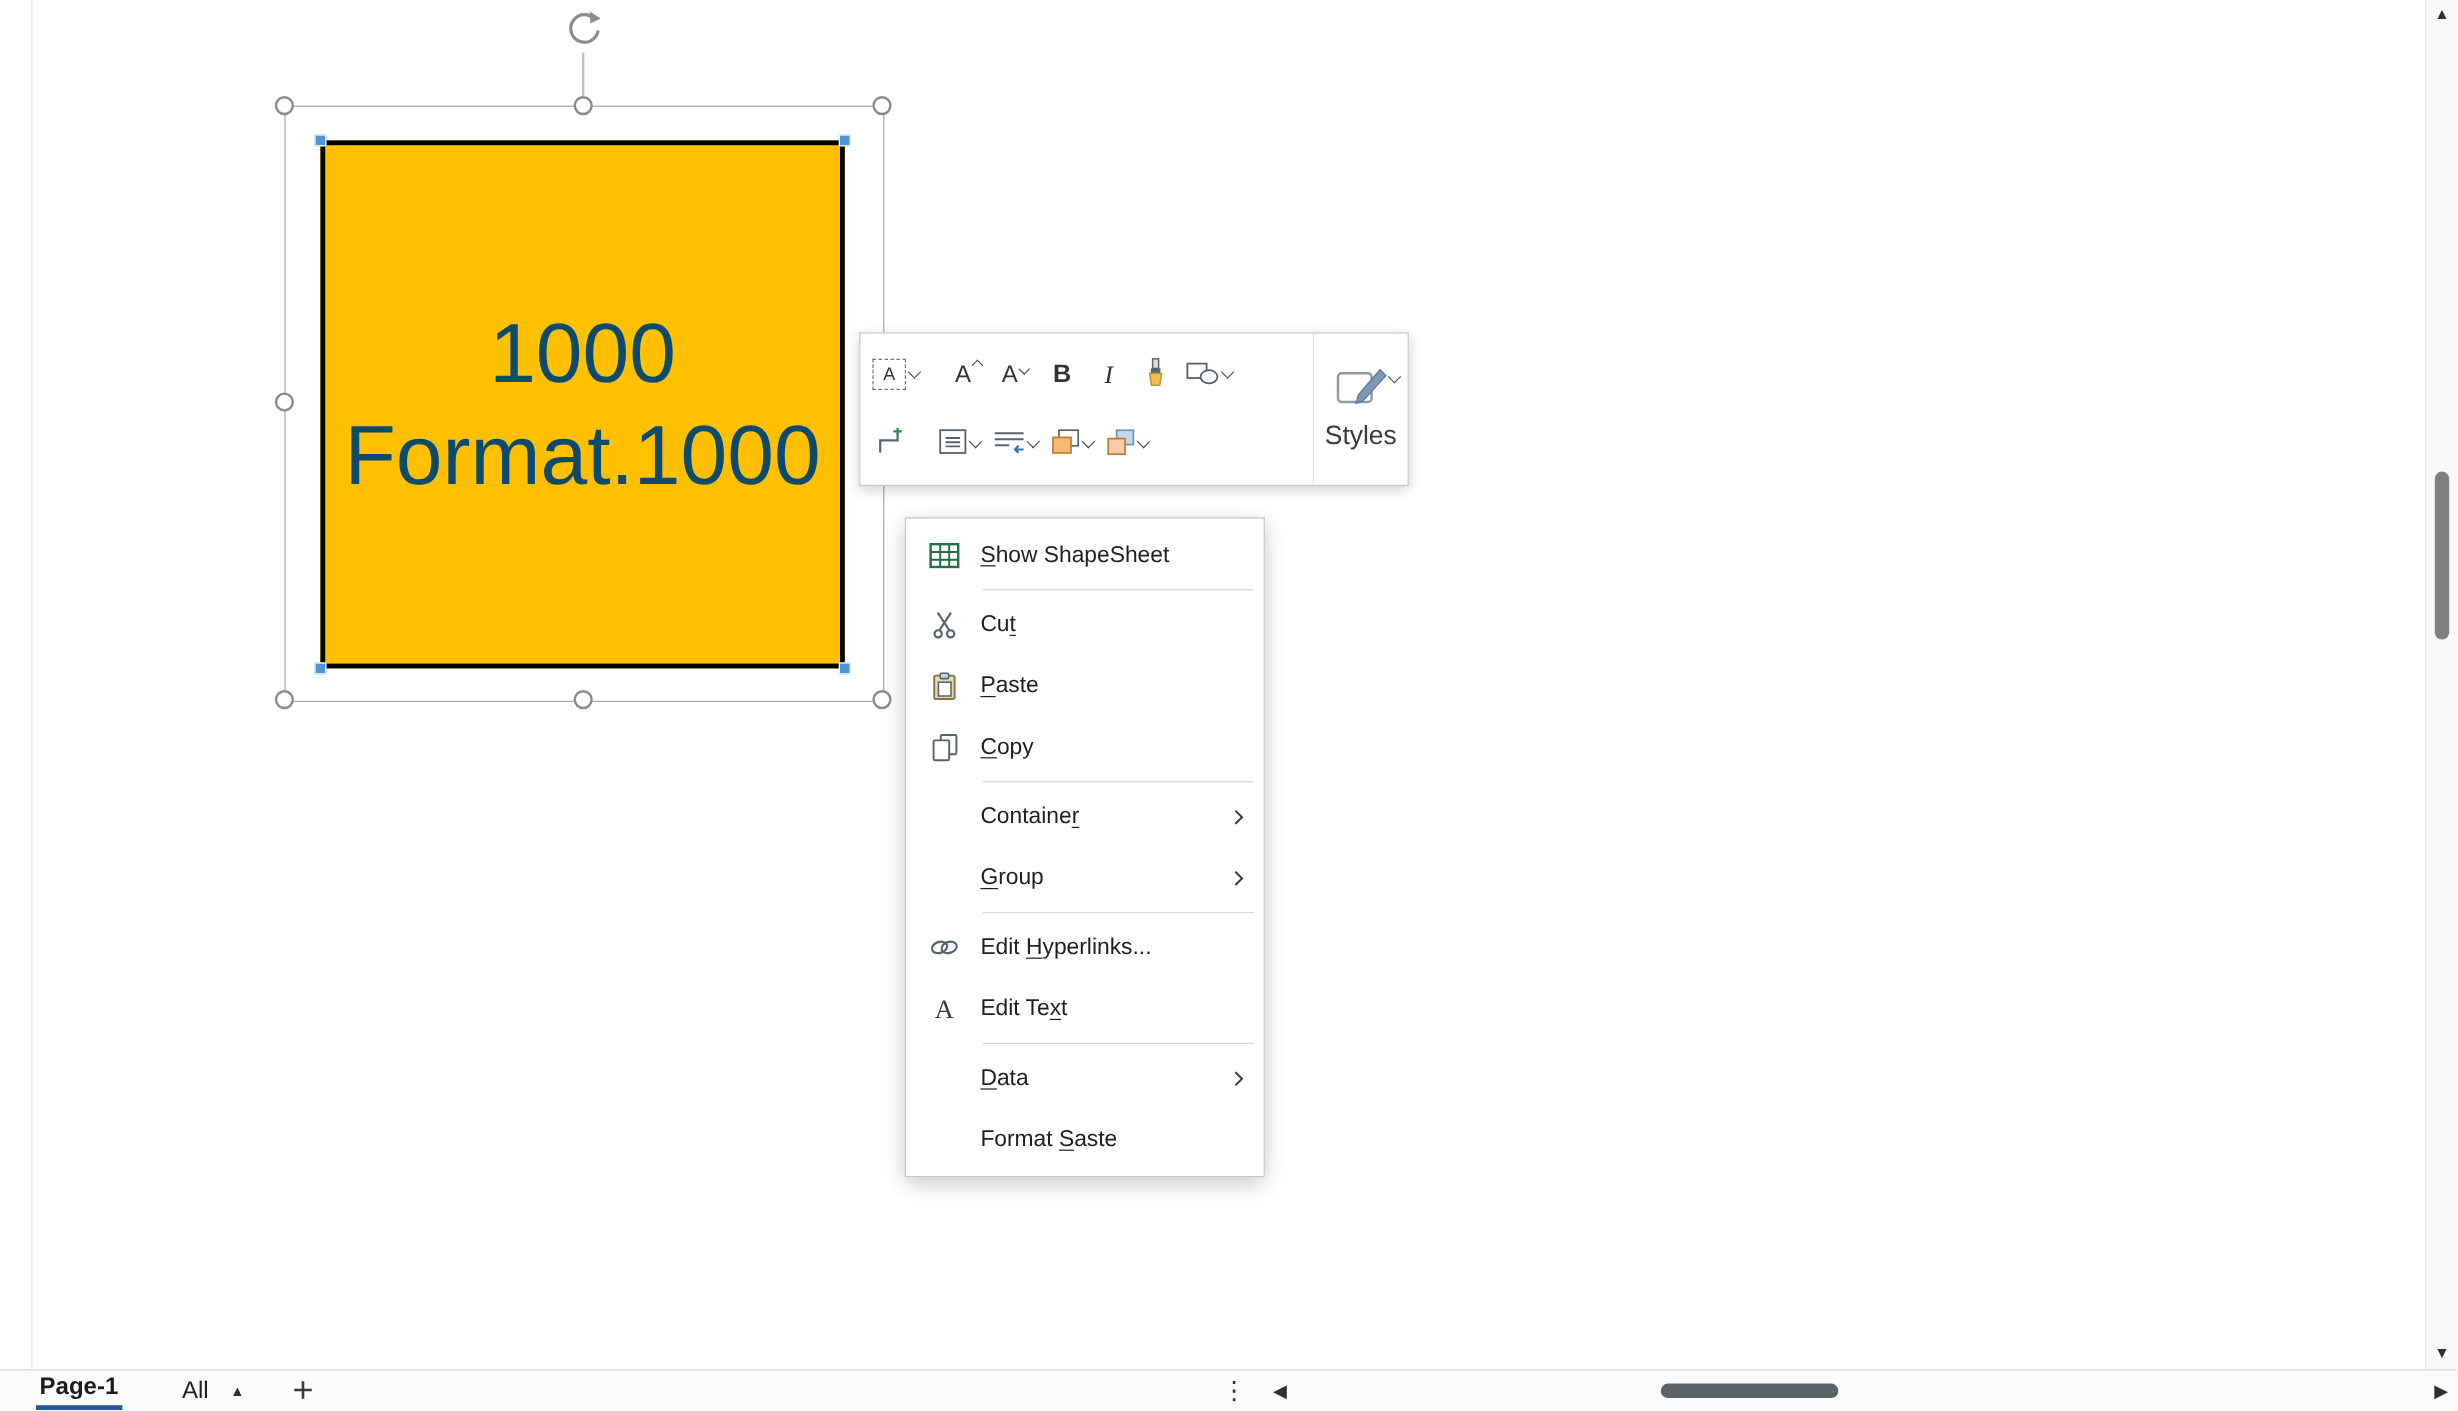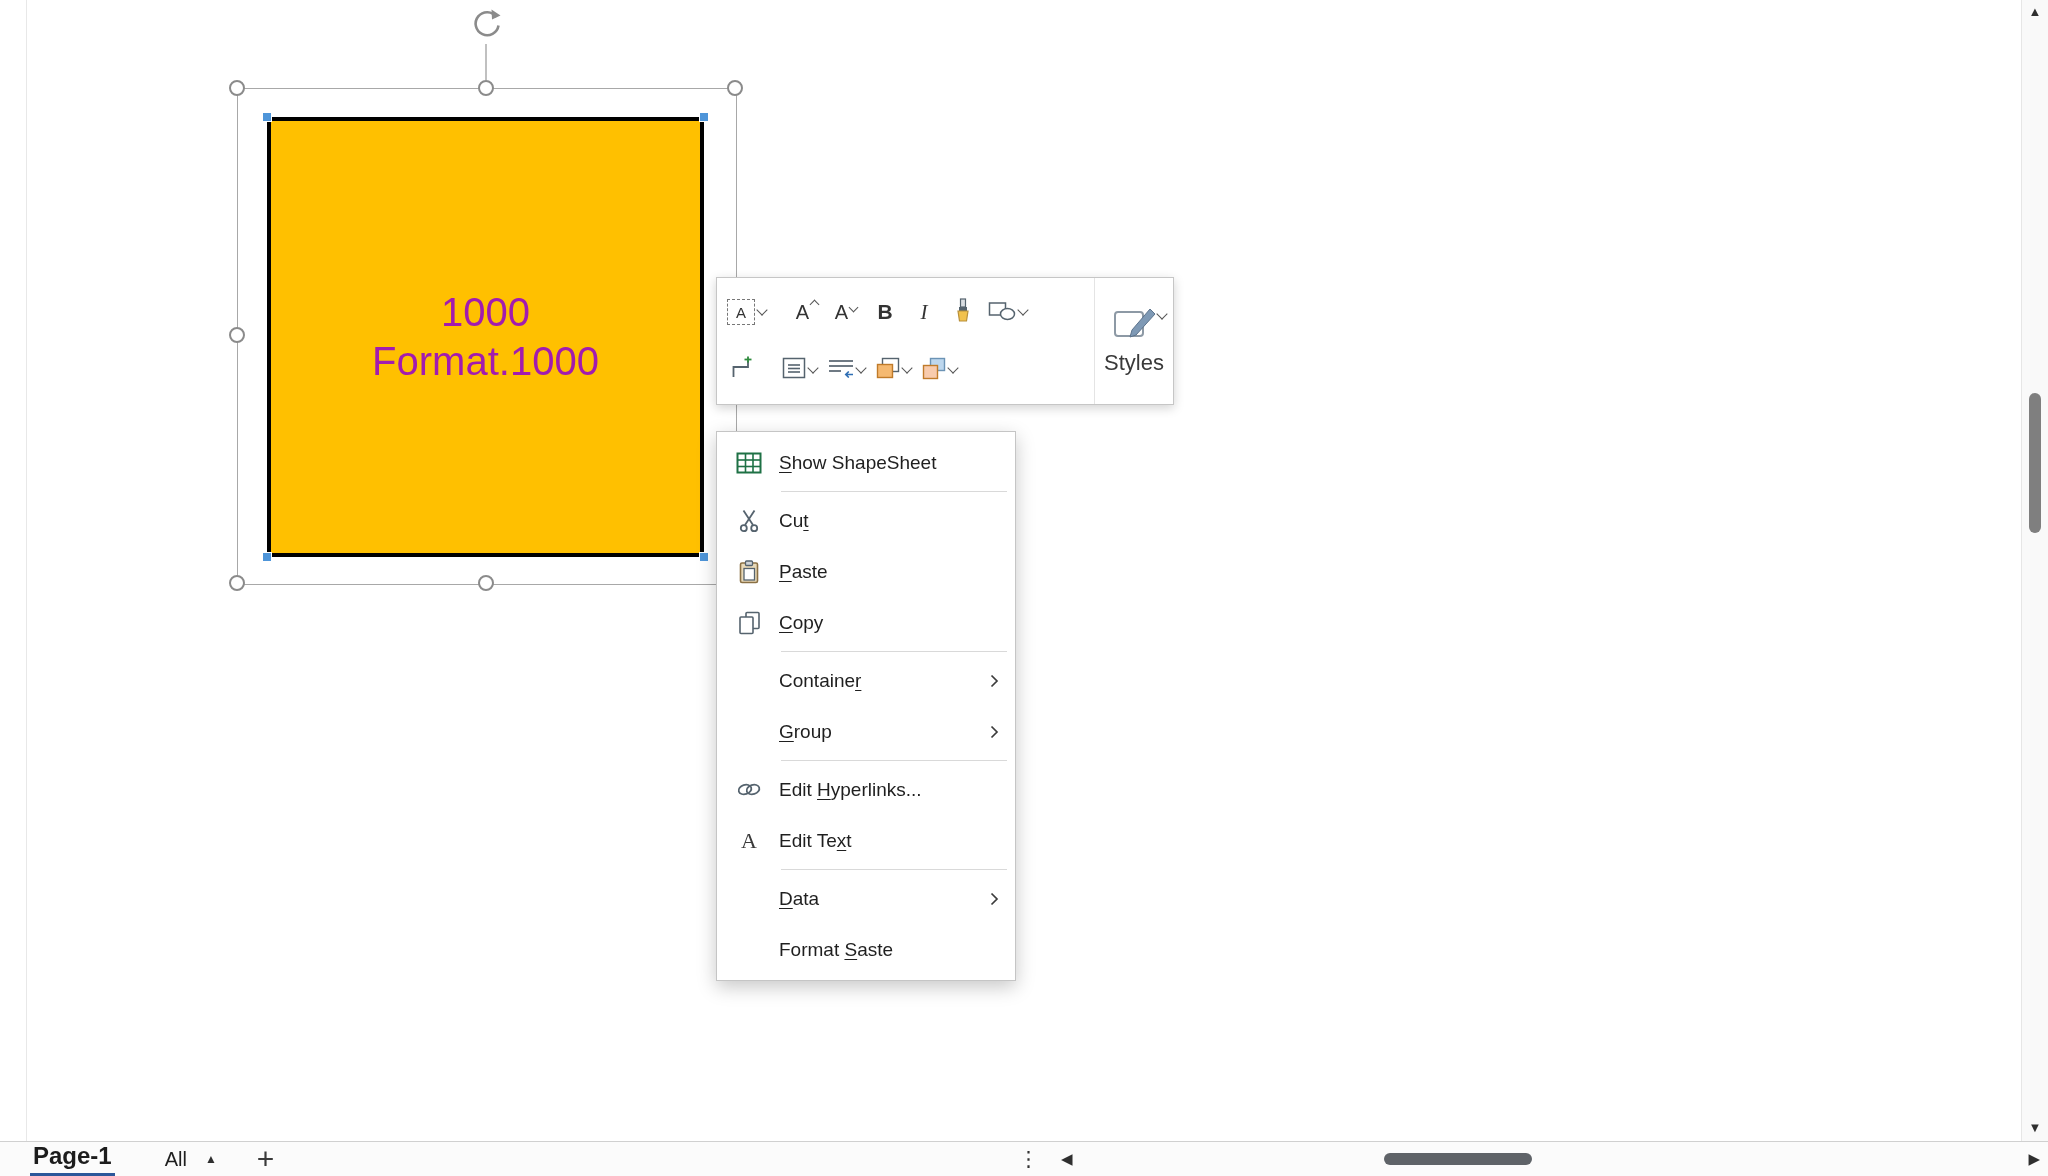--- a/index.html
+++ b/index.html
@@ -8,21 +8,21 @@
 
   
   .page-edge{position:absolute;left:26px;top:0;width:1px;height:1141px;background:#e8e8e8;}
 
   
   .sel-rect{position:absolute;left:237px;top:88px;width:498px;height:495px;
             border:1px solid #a8a8a8;z-index:1;}
   .shape{position:absolute;left:267px;top:117px;width:437px;height:440px;box-sizing:border-box;
          border:4px solid #000;display:flex;flex-direction:column;align-items:center;justify-content:center;
          z-index:2;}
-  .shape .line{font-size:40px;line-height:1.22;color:#a21caf;}
+  .shape .line{font-size:70px;line-height:1.22;color:#0c4a6e;}
   .handle{position:absolute;width:16px;height:16px;border-radius:50%;background:#fff;
           border:2px solid #8b8b8b;box-sizing:border-box;z-index:3;}
   .blue-node{position:absolute;width:10px;height:10px;background:#4e95d9;border:1px solid #fff;
              box-sizing:border-box;z-index:4;}
   .rot-stem{position:absolute;left:485px;top:44px;width:2px;height:36px;background:#c0c0c0;z-index:3;}
   .rot-handle{position:absolute;left:469px;top:6px;z-index:3;}
 
   
   .mini-toolbar{position:absolute;left:716px;top:277px;width:458px;height:128px;box-sizing:border-box;
                 background:#fff;border:1px solid #c6c6c6;box-shadow:0 3px 10px rgba(0,0,0,.18);
@@ -41,35 +41,35 @@
   .af .caret-up{top:0;right:0;border-left:1.6px solid #555;border-top:1.6px solid #555;transform:rotate(45deg);}
   .af .caret-down{top:3px;right:0;border-right:1.6px solid #555;border-bottom:1.6px solid #555;transform:rotate(45deg);}
   .g-bold{font-size:21px;font-weight:700;color:#333;}
   .g-italic{font-size:21px;font-style:italic;font-family:"Liberation Serif",serif;color:#333;}
   .tb-styles{width:78px;border-left:1px solid #e4e4e4;display:flex;flex-direction:column;
              align-items:center;justify-content:center;position:relative;gap:3px;}
   .tb-styles .label{font-size:22px;color:#3a3a3a;}
   .tb-styles .chev{position:absolute;right:7px;top:36px;}
 
   
-  .menu{position:absolute;left:716px;top:431px;width:300px;box-sizing:border-box;background:#fff;
+  .menu{position:absolute;left:754px;top:431px;width:300px;box-sizing:border-box;background:#fff;
         border:1px solid #c5c5c5;box-shadow:0 6px 18px rgba(0,0,0,.22);padding:5px 0;z-index:60;}
   .menu-item{height:51px;display:flex;align-items:center;padding-right:16px;}
   .menu-item.highlight{background:#ececec;}
   .mi-icon{width:44px;margin-left:10px;display:flex;align-items:center;justify-content:center;flex:0 0 auto;}
   .mi-label{font-size:19px;color:#1f1f1f;margin-left:8px;white-space:nowrap;}
   .ak{text-decoration:underline;text-underline-offset:3px;}
   .mi-chevron{margin-left:auto;display:flex;align-items:center;}
   .menu-sep{height:1px;background:#d9d9d9;margin:3px 8px 3px 64px;}
   .glyph-a{font-size:22px;color:#3a3a3a;font-family:"Liberation Serif",serif;}
 
   
   .bottombar{position:absolute;left:0;top:1141px;width:2048px;height:35px;box-sizing:border-box;
              background:#fbfbfb;border-top:1px solid #d0d0d0;display:flex;align-items:center;z-index:30;}
-  .page-tab{margin-left:30px;font-size:24px;font-weight:700;color:#1c1c1c;
+  .page-tab{margin-left:30px;font-size:20px;font-weight:700;color:#1c1c1c;
             border-bottom:4px solid #2b579a;padding:1px 3px 3px;}
   .all-label{margin-left:50px;font-size:20px;color:#1f1f1f;}
   .caret-btn{margin-left:18px;font-size:12px;color:#2f2f2f;}
   .plus-btn{margin-left:40px;font-size:30px;font-weight:300;color:#3a3a3a;line-height:1;}
   .spacer{flex:1;}
   .dots-btn{font-size:21px;color:#333;}
   .hl-arrow{margin-left:22px;font-size:15px;color:#2f2f2f;}
   .hr-arrow{margin:0 8px 0 6px;font-size:15px;color:#2f2f2f;}
   .h-track{position:relative;margin-left:12px;width:938px;height:14px;}
   .h-thumb{position:absolute;left:300px;top:1px;width:148px;height:12px;border-radius:6px;background:#5f6368;}

